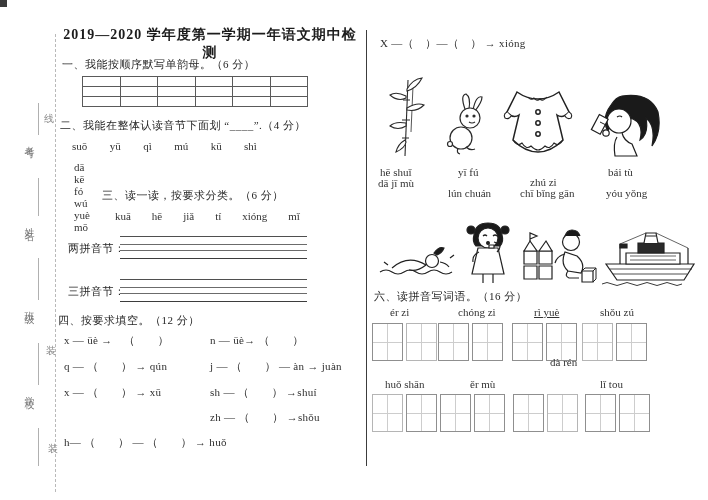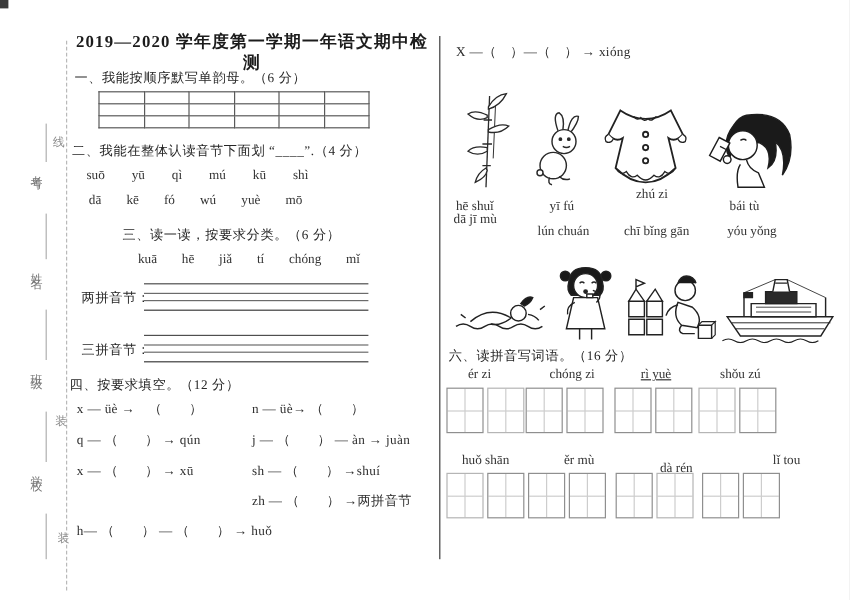--- a/index.html
+++ b/index.html
@@ -105,55 +105,55 @@
   <div class="abs hsec" style="left:60px;top:118px;">二、我能在整体认读音节下面划 “____”.（4 分）</div>
 
   <div class="abs pinyin pyflex" style="left:72px;top:140px;width:185px;">
     <span>suō</span>
     <span>yū</span>
     <span>qì</span>
     <span>mú</span>
     <span>kū</span>
     <span>shì</span>
   </div>
-  <div class="abs pinyin pyflex" style="left:74px;top:161px;width:178px;">
+  <div class="abs pinyin pyflex" style="left:74px;top:161px;width:178px;flex-direction:column;">
     <span>dā</span>
     <span>kē</span>
     <span>fó</span>
     <span>wú</span>
     <span>yuè</span>
     <span>mō</span>
   </div>
 
   <div class="abs hsec" style="left:62px;top:188px;margin-left:40px;">三、读一读，按要求分类。（6 分）</div>
 
   <div class="abs pinyin pyflex" style="left:115px;top:210px;width:185px;">
     <span>kuā</span>
     <span>hē</span>
     <span>jiǎ</span>
     <span>tí</span>
-    <span>chóng</span>
+    <span>xióng</span>
     <span>mǐ</span>
   </div>
 
   <div class="abs hsec" style="left:68px;top:241px;">两拼音节：</div>
   <div class="abs fourline" style="left:120px;top:236px;width:187px;"></div>
 
   <div class="abs hsec" style="left:68px;top:284px;">三拼音节：</div>
   <div class="abs fourline" style="left:120px;top:279px;width:187px;"></div>
 
   <div class="abs hsec" style="left:58px;top:313px;">四、按要求填空。（12 分）</div>
 
   <div class="abs eq" style="left:64px;top:333px;text-align:center;">x — üè →　（　　）</div>
   <div class="abs eq" style="left:210px;top:333px;">n — üè→ （　　）</div>
   <div class="abs eq" style="left:64px;top:359px;">q — （　　） →  qún</div>
   <div class="abs eq" style="left:210px;top:359px;">j — （　　） — àn → juàn</div>
   <div class="abs eq" style="left:64px;top:385px;">x — （　　） → xū</div>
   <div class="abs eq" style="left:210px;top:385px;">sh — （　　） →shuí</div>
-  <div class="abs eq" style="left:210px;top:410px;">zh — （　　） →两拼音节</div>
+  <div class="abs eq" style="left:210px;top:410px;">zh — （　　） →shǒu</div>
   <div class="abs eq" style="left:64px;top:435px;">h— （　　） — （　　） →  huǒ</div>
 
   <div class="abs eq" style="left:380px;top:36px;">X —（　）—（　） → xióng</div>
 
 
   <svg class="abs pic" style="left:388px;top:76px;" width="38" height="84" viewBox="0 0 38 84">
     <g stroke="#2a2a2a" stroke-width="1.1" fill="#fff">
       <path d="M20 4 L17 80" fill="none"></path>
       <path d="M25 10 L23 56" fill="none" stroke-width="0.8"></path>
       <path d="M15 24 h7 M14 44 h8 M14 62 h7" fill="none"></path>
@@ -198,21 +198,21 @@
       <path d="M29 25 q3 -2 5 0" fill="none"></path>
       <rect x="7" y="24" width="10" height="17" transform="rotate(28 12 32)"></rect>
       <path d="M12 30 l8 4" stroke-width="1"></path>
       <circle cx="18" cy="41" r="3.2"></circle>
       <path d="M34 41 q2 8 10 11 L49 64 L27 64 Q25 51 29 45"></path>
     </g>
   </svg>
 
   <div class="abs pinyin" style="left:380px;top:166px;">hē shuǐ</div>
   <div class="abs pinyin" style="left:458px;top:166px;">yī fú</div>
-  <div class="abs pinyin" style="left:530px;top:156px;">zhú zi</div>
+  <div class="abs pinyin" style="left:530px;top:176px;">zhú zi</div>
   <div class="abs pinyin" style="left:608px;top:166px;">bái tù</div>
 
   <div class="abs pinyin" style="left:378px;top:177px;">dā jī mù</div>
   <div class="abs pinyin" style="left:448px;top:187px;">lún chuán</div>
   <div class="abs pinyin" style="left:520px;top:187px;">chī bǐng gān</div>
   <div class="abs pinyin" style="left:606px;top:187px;">yóu yǒng</div>
 
   <svg class="abs pic" style="left:376px;top:232px;" width="82" height="48" viewBox="0 0 82 48">
     <g stroke="#222" stroke-width="1.2" fill="#fff">
       <path d="M4 40 q6 -4 12 0 q6 4 12 0 q6 -4 12 0 q6 4 12 0 q6 -4 12 0 q6 4 12 0" fill="none"></path>
@@ -293,22 +293,22 @@
       <div class="tian"></div>
       <div class="tian"></div>
     </div>
   <div class="abs pair" style="left:582px;top:323px;">
       <div class="tian light"></div>
       <div class="tian"></div>
     </div>
 
   <div class="abs pinyin" style="left:385px;top:378px;">huǒ shān</div>
   <div class="abs pinyin" style="left:470px;top:378px;">ěr mù</div>
-  <div class="abs pinyin" style="left:550px;top:356px;margin-top:28px;">dà rén</div>
-  <div class="abs pinyin" style="left:644px;top:378px;">lǐ tou</div>
+  <div class="abs pinyin" style="left:550px;top:356px;">dà rén</div>
+  <div class="abs pinyin" style="left:600px;top:378px;">lǐ tou</div>
 
   <div class="abs pair" style="left:372px;top:394px;">
       <div class="tian light"></div>
       <div class="tian"></div>
     </div>
   <div class="abs pair" style="left:440px;top:394px;">
       <div class="tian"></div>
       <div class="tian"></div>
     </div>
   <div class="abs pair" style="left:513px;top:394px;">

